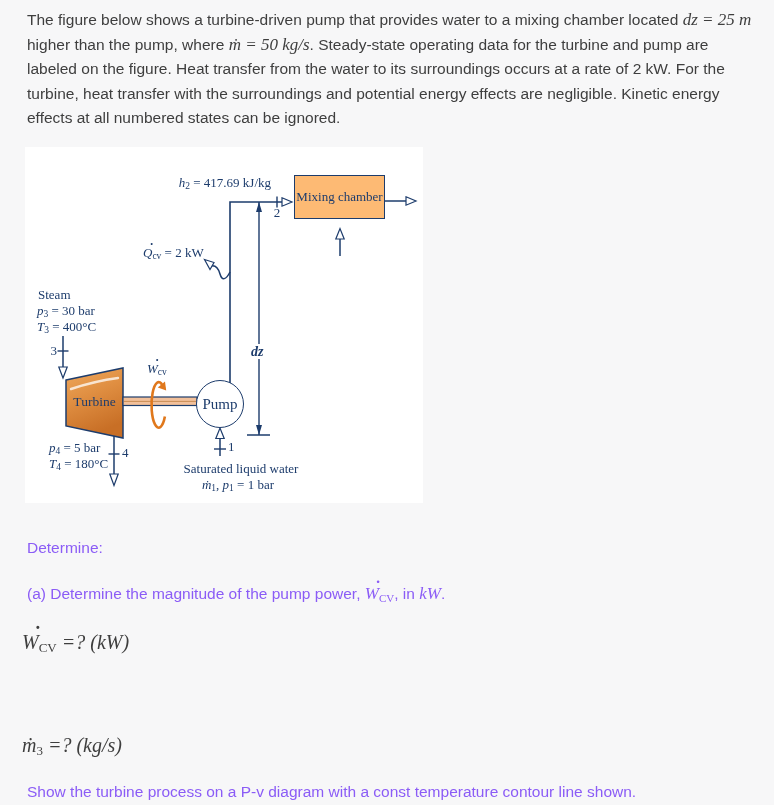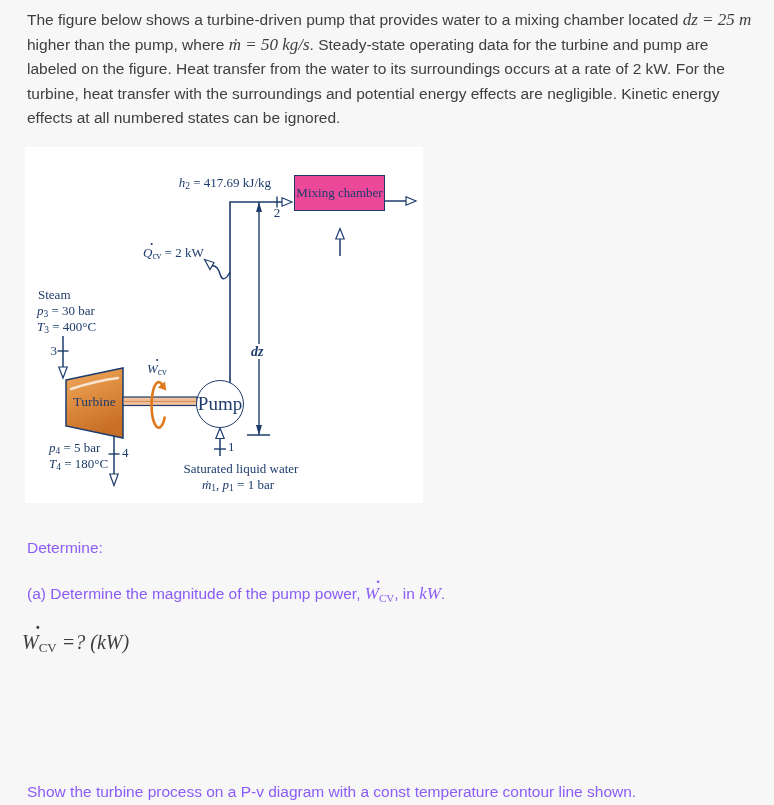--- a/index.html
+++ b/index.html
@@ -12,27 +12,27 @@
 
   
   #figure { position:absolute; left:25px; top:147px; width:398px; height:356px; background:#ffffff; }
   #figure svg { position:absolute; left:0; top:0; }
   .fl { position:absolute; font-family:"Liberation Serif",serif; font-size:13px;
         color:#1d3c6c; white-space:nowrap; line-height:1.1; }
   .sb { font-size:9.5px; font-style:normal; vertical-align:-0.25em; letter-spacing:0; }
   .it { font-style:italic; }
   .ovdot { position:relative; display:inline-block; font-style:italic; }
   .ovdot .dot { position:absolute; top:-0.42em; right:-0.12em; font-style:normal; font-weight:bold; }
-  .chamber { position:absolute; left:269px; top:28px; width:91px; height:36px;
-             background:#ec4899; border:1.5px solid #1d3c6c;
+  .chamber { position:absolute; left:269px; top:28px; width:91px; height:44px;
+             background:#fdba74; border:1.5px solid #1d3c6c;
              display:flex; align-items:center; justify-content:center; }
   .pump { position:absolute; left:171px; top:233px; width:48px; height:48px;
           background:#ffffff; border:1.5px solid #1d3c6c; border-radius:50%;
           display:flex; align-items:center; justify-content:center; }
-  .pt { font-family:"Liberation Serif",serif; font-size:19px; color:#1d3c6c; }
+  .pt { font-family:"Liberation Serif",serif; font-size:15px; color:#1d3c6c; }
   .dzlab { background:#ffffff; font-weight:bold; font-style:italic; font-size:14px; padding:0 2px; }
 
   
   .qline { position:absolute; left:27px; color:#8b5cf6; font-size:15.5px; white-space:nowrap; }
   .eq { position:absolute; left:22px; font-family:"Liberation Serif",serif; font-style:italic;
         font-size:20px; color:#3e3e3e; white-space:nowrap; }
   .eq .sb { font-size:13px; }
 </style>
 </head>
 <body>
@@ -129,16 +129,17 @@
     <div class="fl" style="left:138px; top:331px; width:150px; text-align:center;"><span class="it">ṁ</span><span class="sb">1</span><span>, </span><span class="it">p</span><span class="sb">1</span><span> = 1 bar</span></div>
   </div>
 
   <div class="qline" style="top:539px;">Determine:</div>
 
   <div class="qline" style="top:584px;"><span>(a) Determine the magnitude of the pump power, </span><span class="mi"><span class="ovdot"><span>W</span><span class="dot">˙</span></span><sub class="sb" style="font-size:11px;">CV</sub></span><span>, in </span><span class="mi">kW</span><span>.</span></div>
 
   <div class="eq" style="top:631px;"><span class="ovdot"><span>W</span><span class="dot">˙</span></span><sub class="sb">CV</sub><span> =? (kW)</span></div>
 
 
+  <div class="eq" style="top:734px;"><span>ṁ</span><sub class="sb">3</sub><span> =? (kg/s)</span></div>
 
   <div class="qline" style="top:783px;">Show the turbine process on a P-v diagram with a const temperature contour line shown.</div>
 
 </div>
 
 </body></html>

